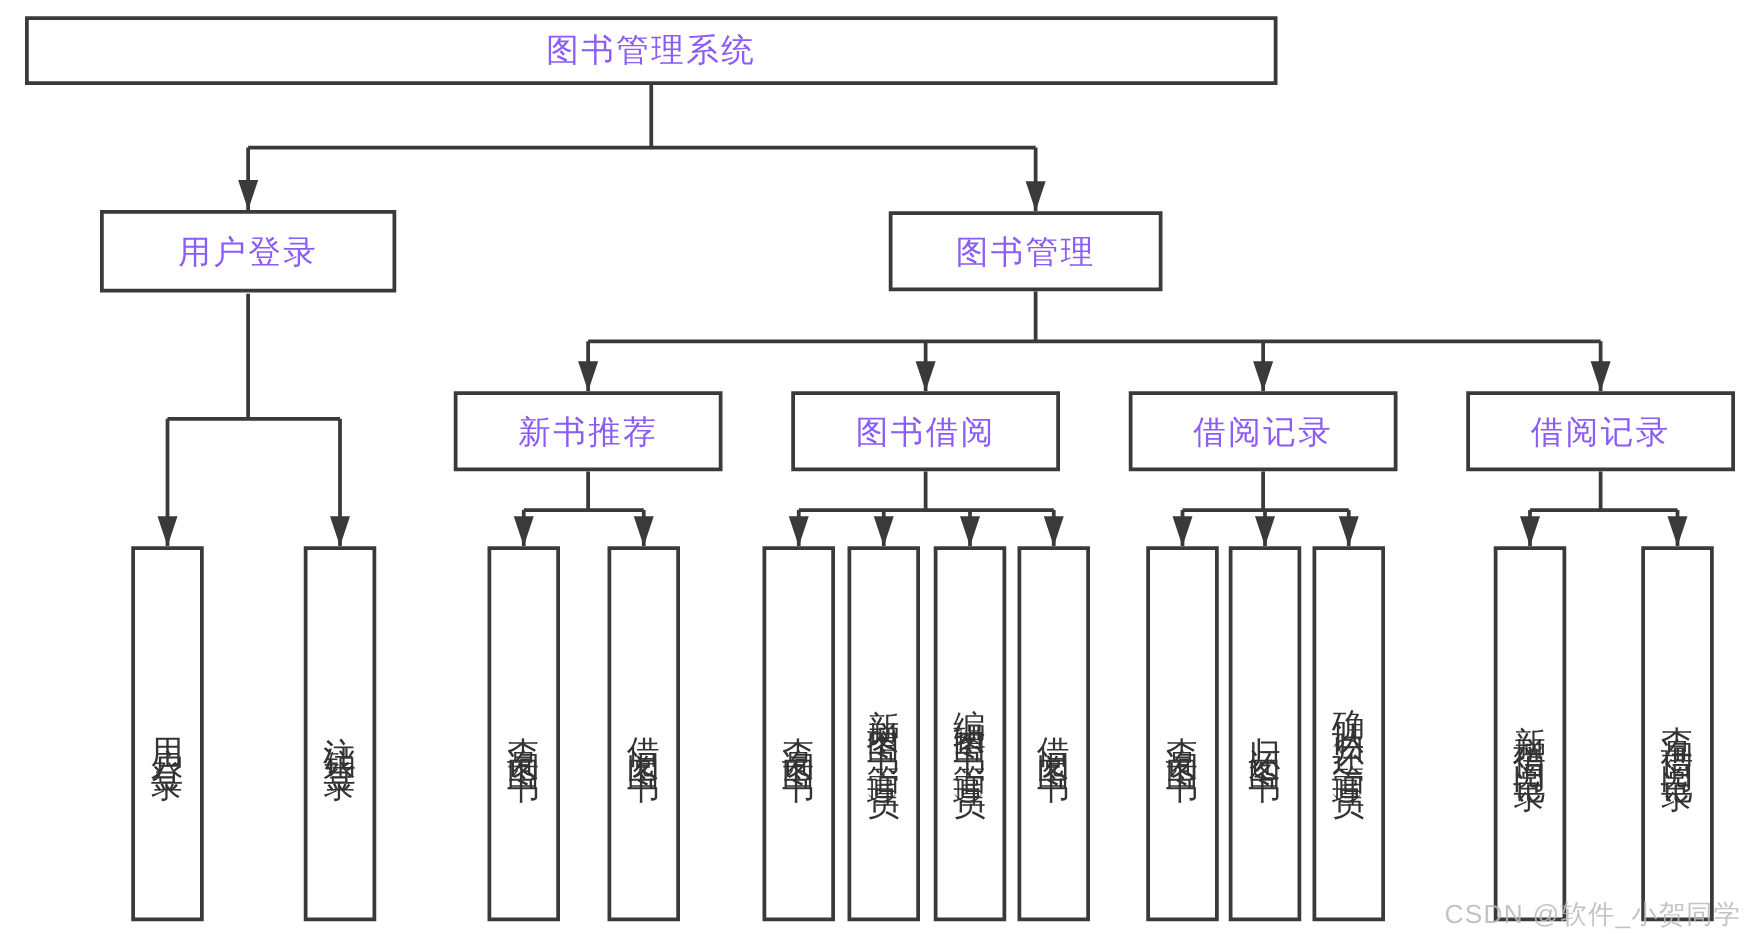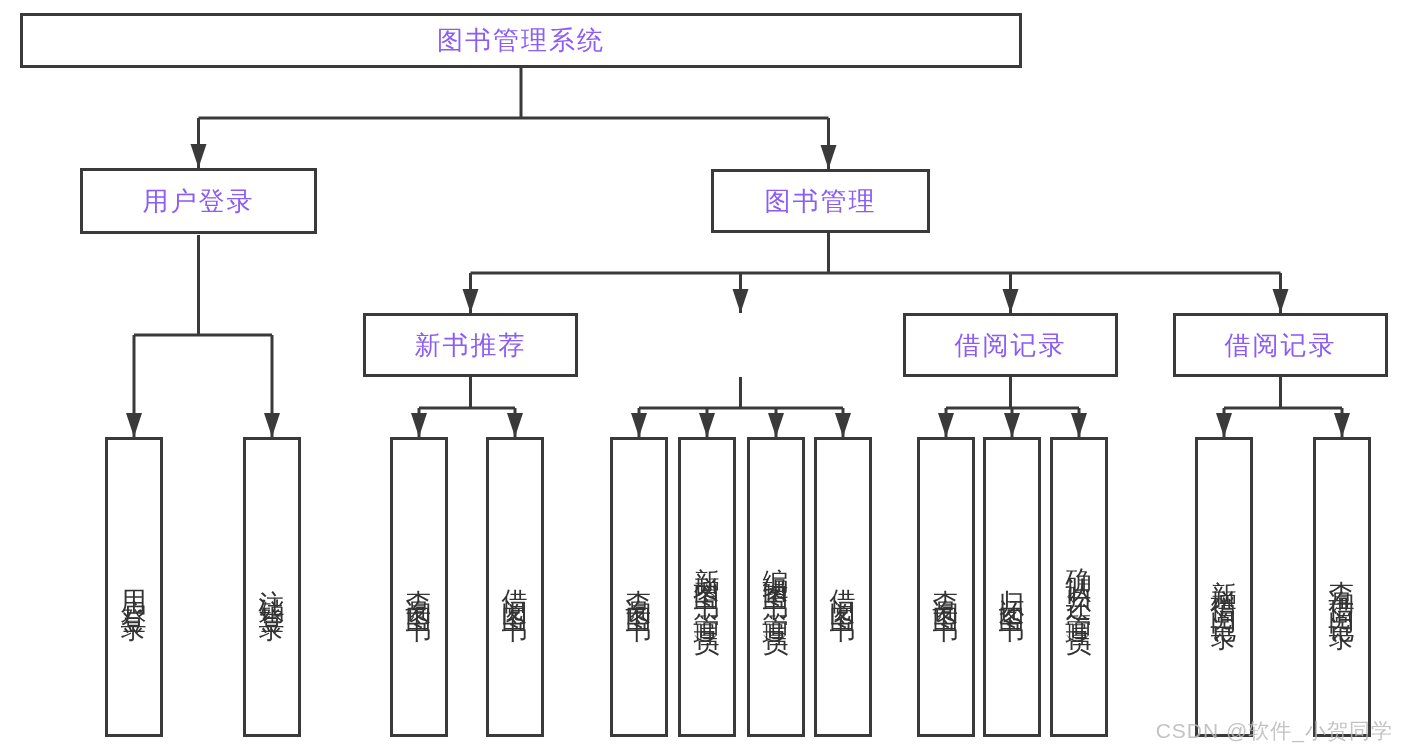--- a/index.html
+++ b/index.html
@@ -75,20 +75,23 @@
   <div class="node h" style="left:80px;top:168px;width:237px;height:66px">
     <span class="label">用户登录</span>
   </div>
   <div class="node h" style="left:711px;top:169px;width:219px;height:64px">
     <span class="label">图书管理</span>
   </div>
 
   <div class="node h" style="left:363px;top:313px;width:215px;height:64px">
     <span class="label">新书推荐</span>
   </div>
+  <div class="node h" style="left:633px;top:313px;width:215px;height:64px">
+    <span class="label">图书借阅</span>
+  </div>
   <div class="node h" style="left:903px;top:313px;width:215px;height:64px">
     <span class="label">借阅记录</span>
   </div>
   <div class="node h" style="left:1173px;top:313px;width:215px;height:64px">
     <span class="label">借阅记录</span>
   </div>
 
   <div class="node v" style="left:105px">
     <span class="label">用户登录</span>
   </div>

